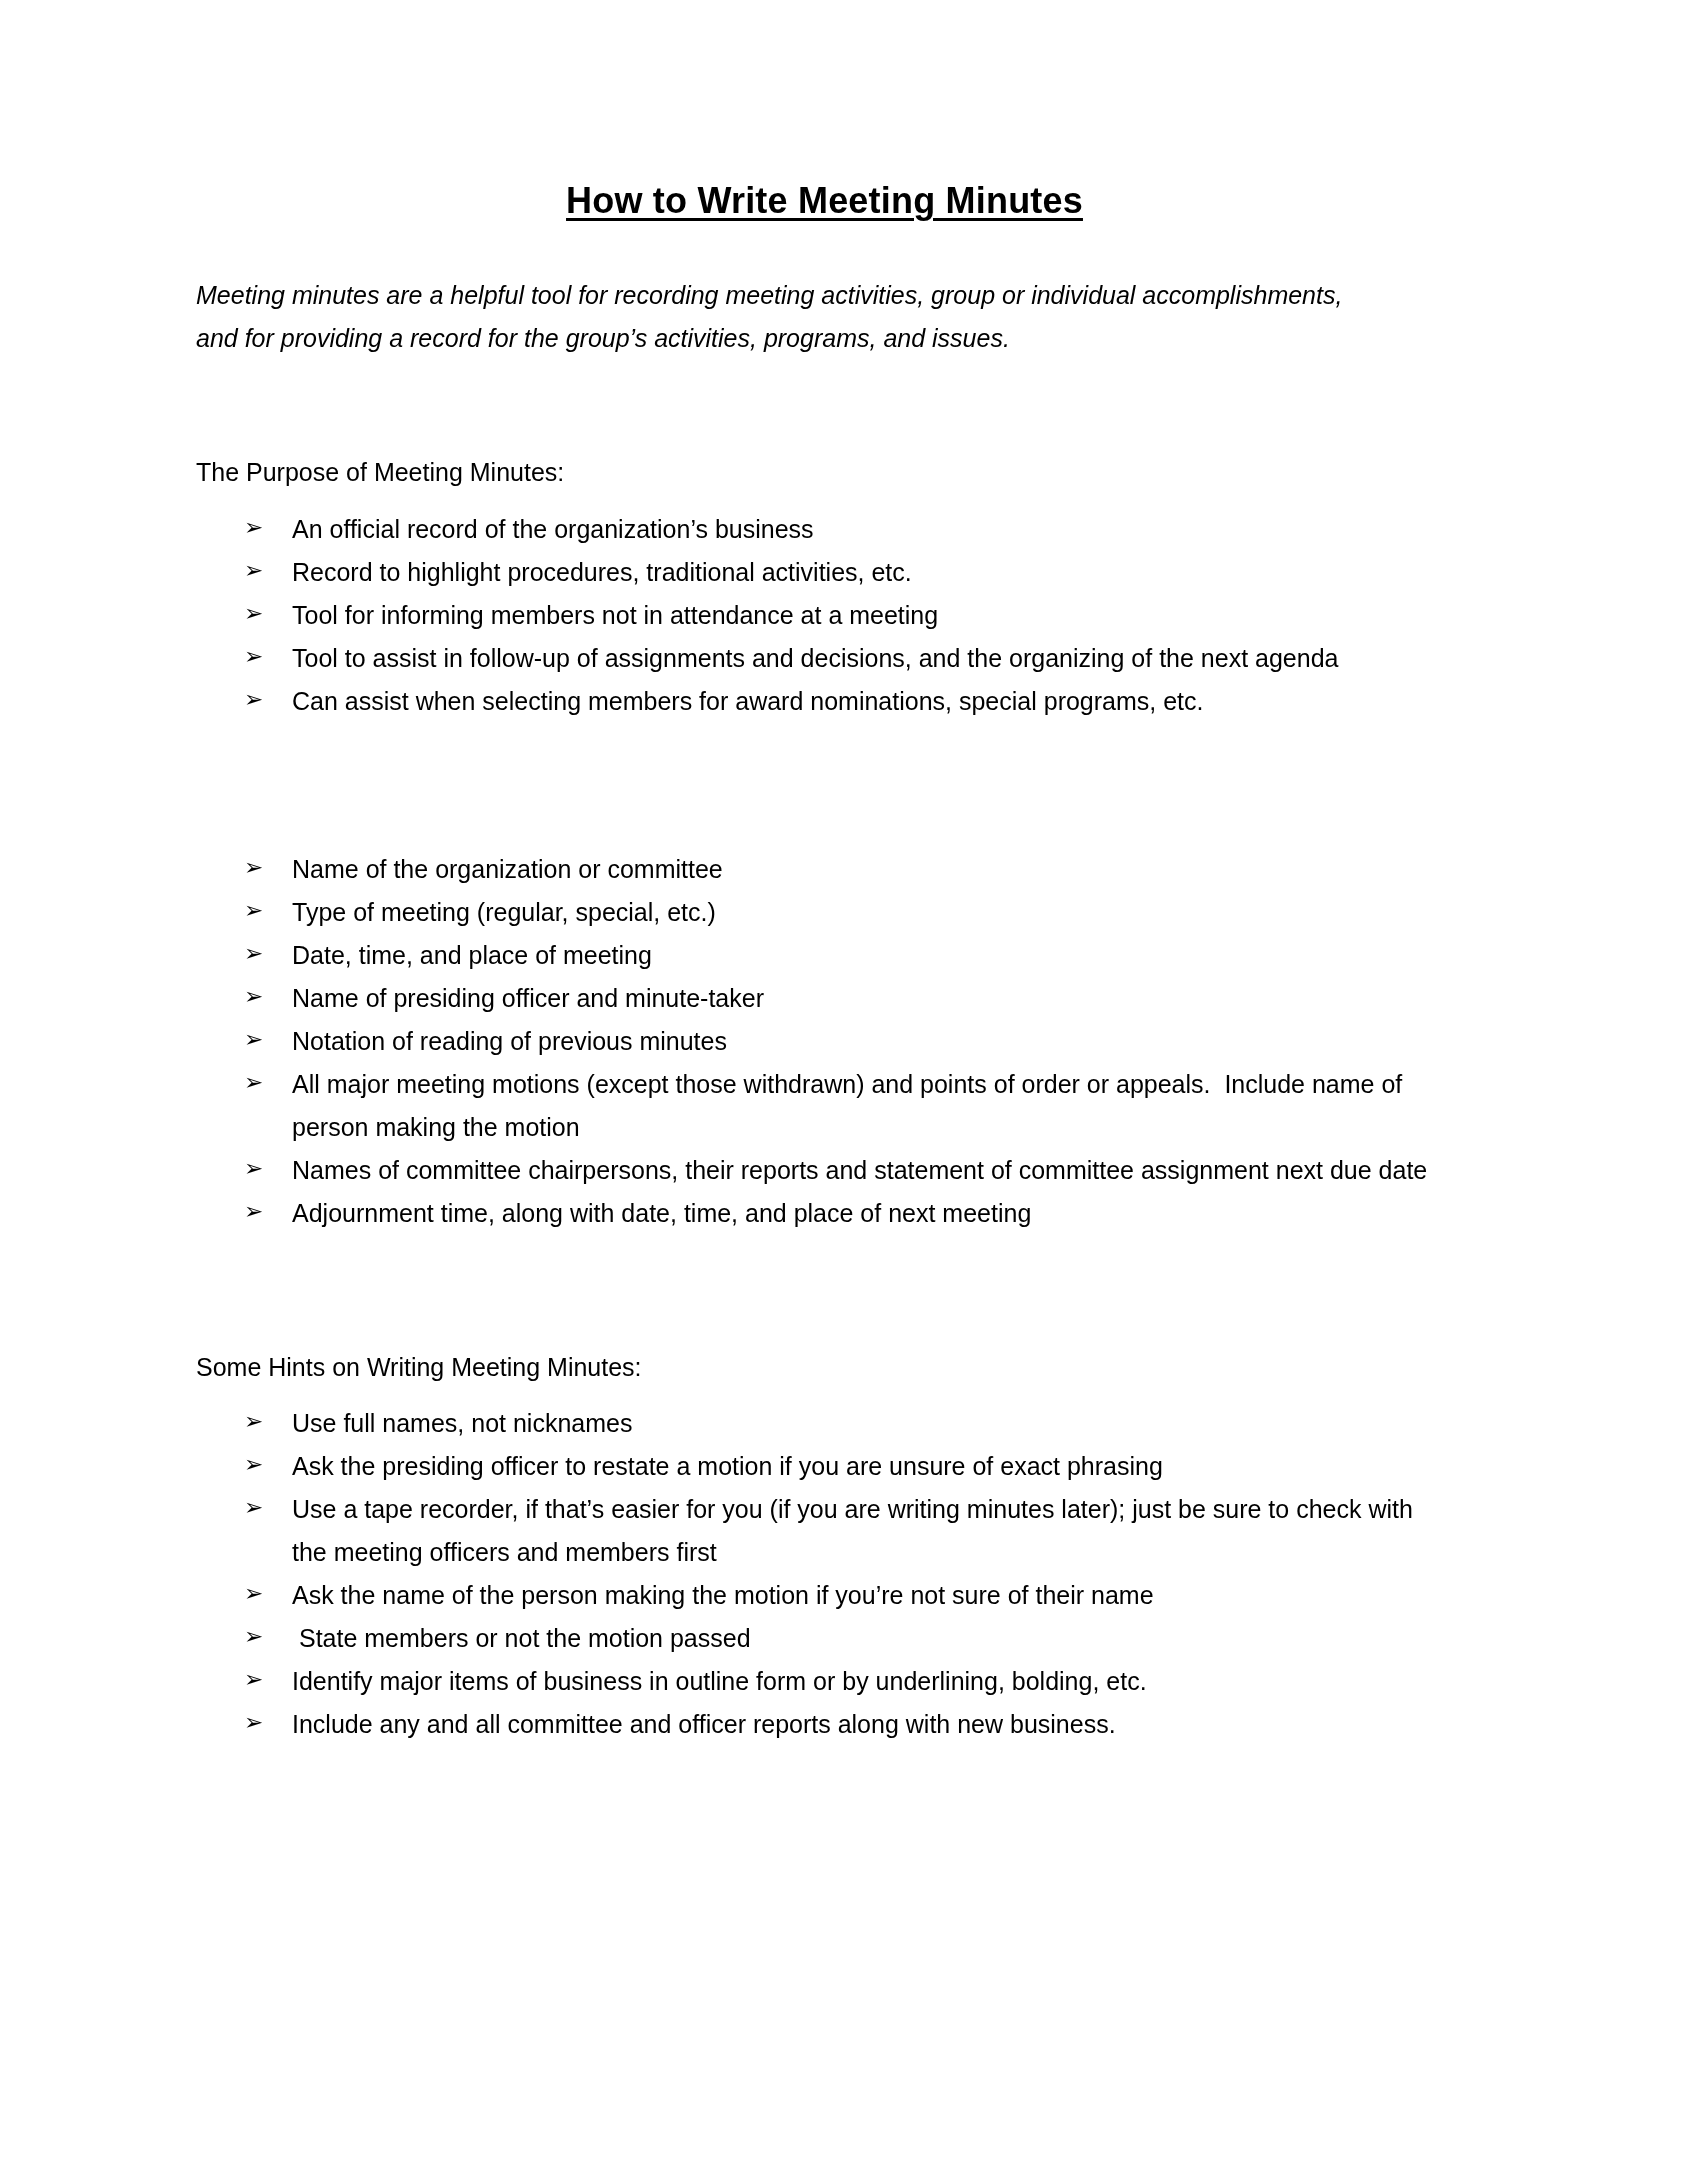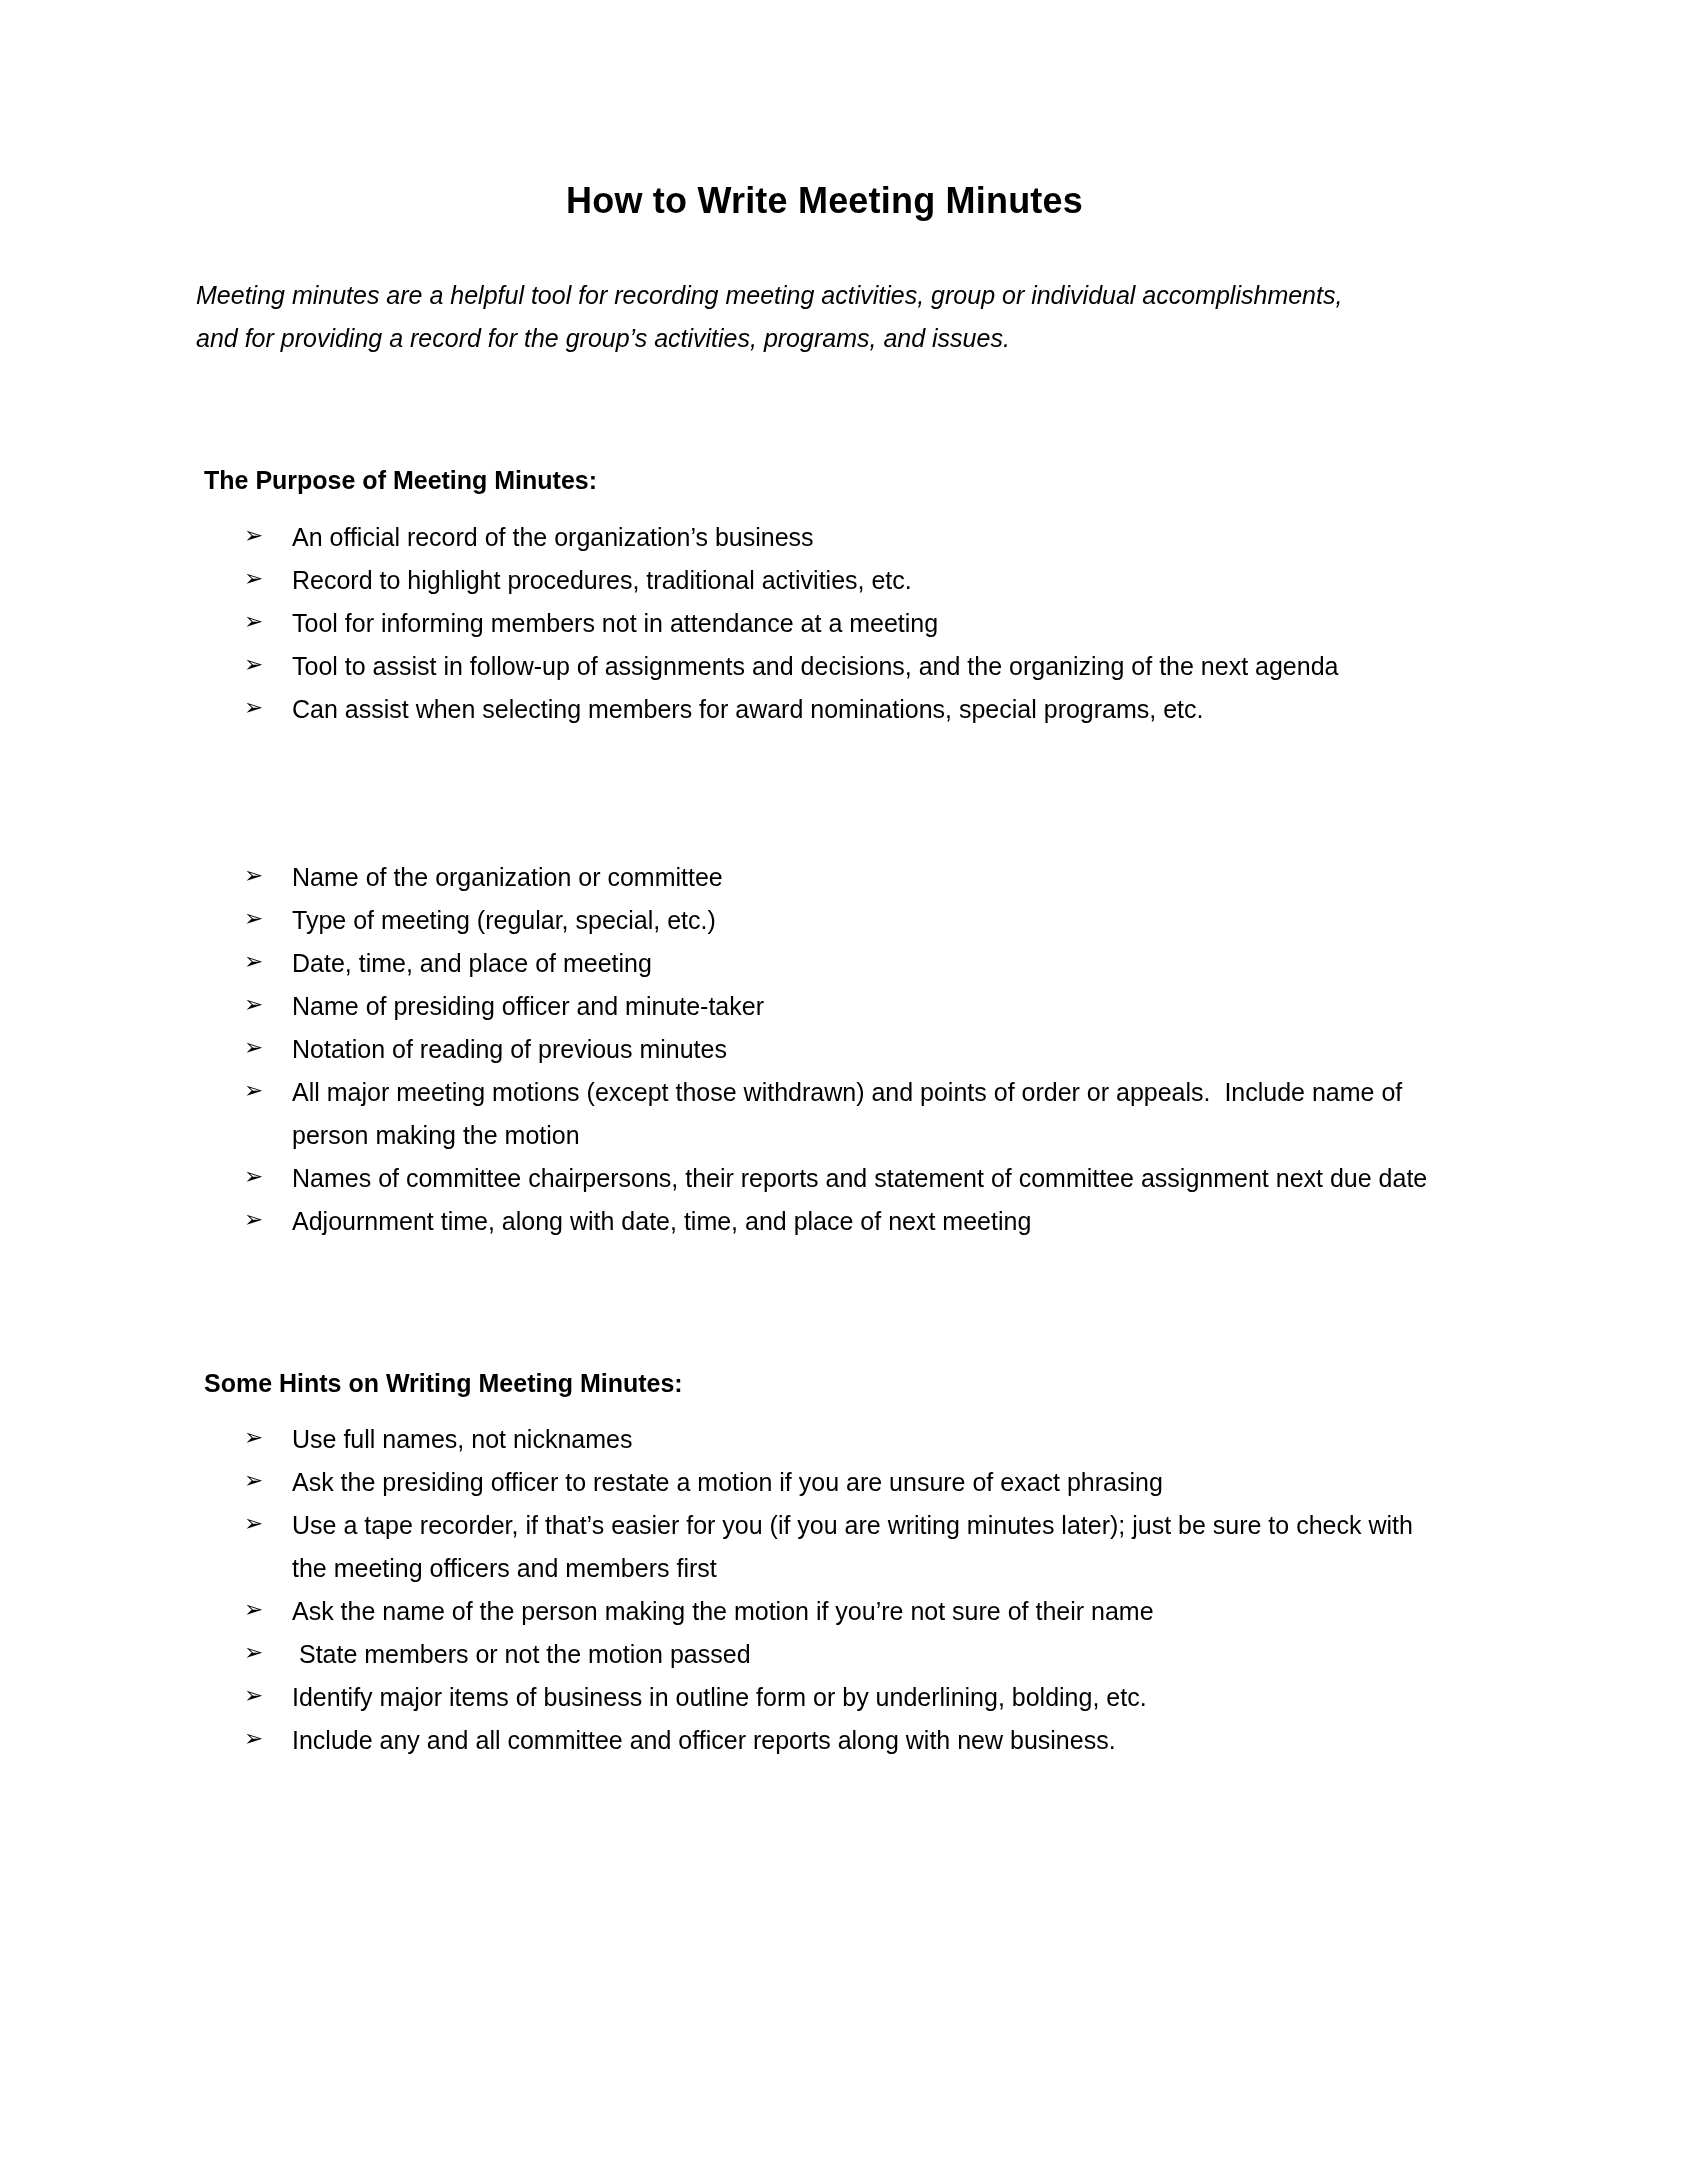--- a/index.html
+++ b/index.html
@@ -26,42 +26,42 @@
   .doc-title {
     text-align: center;
     font-weight: bold;
     font-size: 36px;
     line-height: 1.25;
     letter-spacing: 0.2px;
     margin: 0 0 0 0;
     padding: 0;
   }
   .doc-title span.u {
+    text-decoration: underline;
     text-underline-offset: 5px;
     text-decoration-thickness: 3px;
   }
   .intro {
     font-weight: normal;
     font-style: italic;
     font-size: 25px;
     line-height: 1.72;
     margin: 51px 0 0 0;
     padding: 0;
     max-width: 1148px;
   }
   .section {
     margin: 0;
     padding: 0;
   }
   .section-heading {
     font-size: 25px;
     line-height: 1.7;
-    margin: 8px;
-    padding: 0;
-    font-weight: bold;
+    margin: 0;
+    padding: 0;
   }
   .sec-gap-1 { height: 91px; }
   .sec-gap { height: 111px; }
   .bullets {
     list-style: none;
     margin: 14px 0 0 0;
     padding: 0;
   }
   .bullet {
     position: relative;

